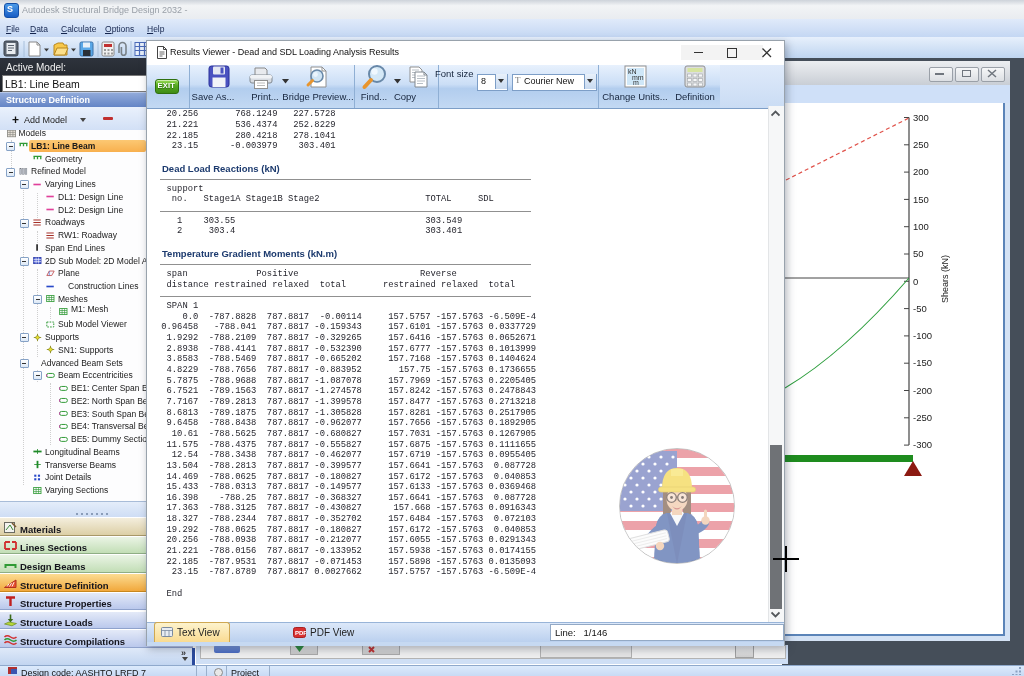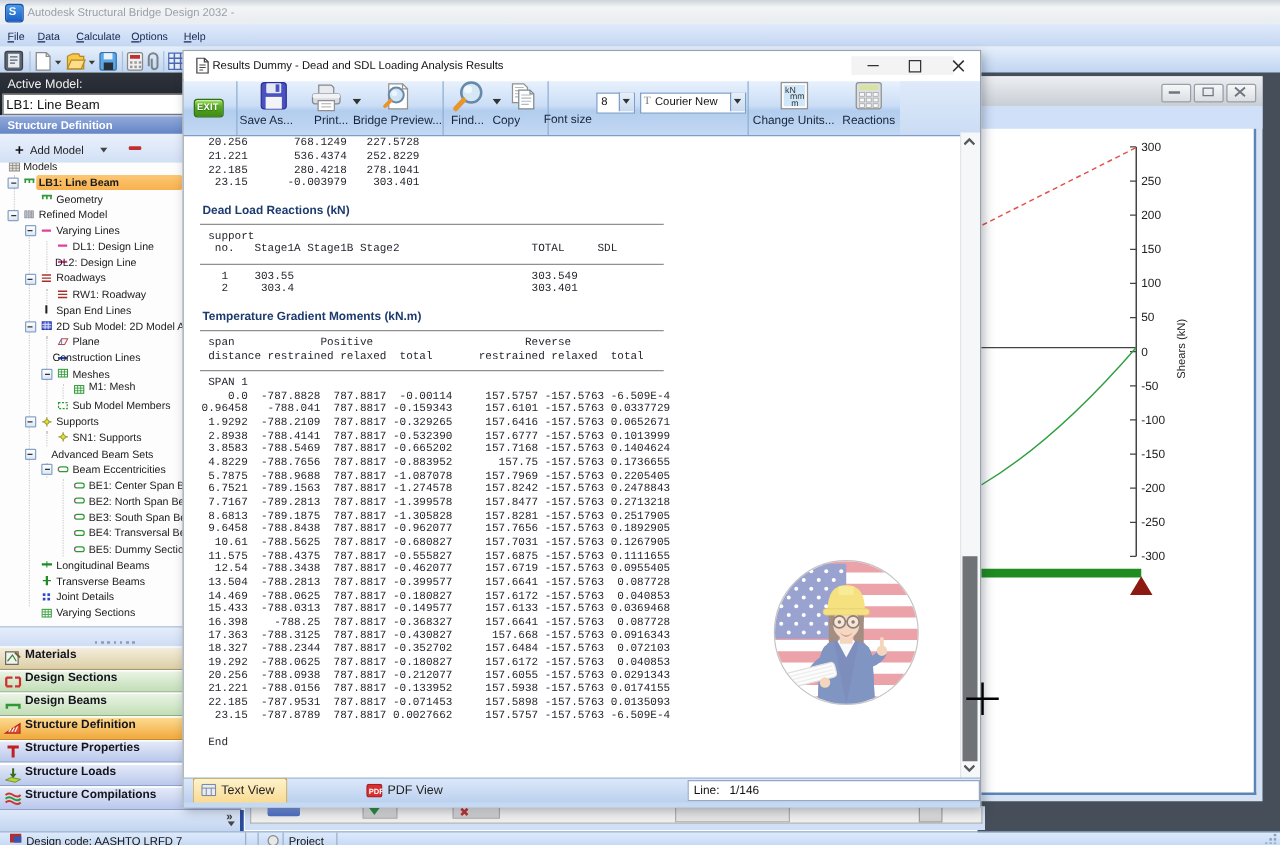--- a/index.html
+++ b/index.html
@@ -1,19 +1,19 @@
 <!DOCTYPE html>
 <html><head><meta charset="utf-8"><style>
 html,body{margin:0;padding:0}
 body{width:1024px;height:676px;position:relative;overflow:hidden;font-family:"Liberation Sans",sans-serif;background:#fff}
 .abs{position:absolute}
 .trow{position:absolute;font-size:8.5px;color:#1a1a1a;white-space:nowrap;line-height:11px}
 .exp{position:absolute;width:7px;height:7px;background:linear-gradient(#fff,#dce8f6);border:1px solid #86a2c6;border-radius:1px}
 .exp:after{content:"";position:absolute;left:1.5px;top:3px;width:4px;height:1px;background:#333}
-.pbtn{left:0;width:193px;height:16.7px;display:flex;align-items:flex-start}
+.pbtn{left:0;width:193px;height:16.7px;display:flex;align-items:flex-end}
 .pbtn span{font-size:9.5px;font-weight:bold;color:#14141c;margin-left:2.5px}
 .mono{font-family:"Liberation Mono",monospace;font-size:8.8px;line-height:10.65px;color:#26262e;white-space:pre}
 .tlabel{position:absolute;font-size:9.5px;color:#15243c;white-space:nowrap;transform:translateX(-50%)}
 .rule{position:absolute;height:1px;background:#909090}
 .mhead{position:absolute;font-size:9.5px;font-weight:bold;color:#1c3a6e;white-space:nowrap}
 </style></head><body>
 
 <div class="abs" style="left:0;top:0;width:1024px;height:19px;background:linear-gradient(#cdd3da,#f2f4f6 30%,#e9ecf0)"></div>
 <div class="abs" style="left:4px;top:3px;width:13px;height:13px;border-radius:3px;background:linear-gradient(#4a9ae8,#1a5ec4);border:0.5px solid #1450a8"></div>
 <div class="abs" style="left:7px;top:4px;font-size:9px;font-weight:bold;color:#fff">S</div>
@@ -158,21 +158,21 @@
       <path d="M0.5 5.5 H9.5" stroke="#e0409a" stroke-width="2"></path>
     </svg>
 <div class="trow" style="left:45.0px;top:49.1px">Varying Lines</div>
 <svg class="abs" style="left:46.0px;top:62.2px" width="9" height="9" viewBox="0 0 11 11">
       <path d="M0.5 5.5 H9.5" stroke="#e0409a" stroke-width="2"></path>
     </svg>
 <div class="trow" style="left:58.0px;top:61.9px">DL1: Design Line</div>
 <svg class="abs" style="left:46.0px;top:75.0px" width="9" height="9" viewBox="0 0 11 11">
       <path d="M0.5 5.5 H9.5" stroke="#e0409a" stroke-width="2"></path>
     </svg>
-<div class="trow" style="left:44px;top:74.6px">DL2: Design Line</div>
+<div class="trow" style="left:58.0px;top:74.6px">DL2: Design Line</div>
 <div class="exp" style="left:19.5px;top:88.5px"></div>
 <svg class="abs" style="left:33.0px;top:87.8px" width="9" height="9" viewBox="0 0 11 11">
       <path d="M0.5 2.5 H9.5 M0.5 5.5 H9.5 M0.5 8.5 H9.5" stroke="#a63028" stroke-width="1.4"></path>
     </svg>
 <div class="trow" style="left:45.0px;top:87.4px">Roadways</div>
 <svg class="abs" style="left:46.0px;top:100.5px" width="9" height="9" viewBox="0 0 11 11">
       <path d="M0.5 2.5 H9.5 M0.5 5.5 H9.5 M0.5 8.5 H9.5" stroke="#a63028" stroke-width="1.4"></path>
     </svg>
 <div class="trow" style="left:58.0px;top:100.1px">RW1: Roadway</div>
 <svg class="abs" style="left:33.0px;top:113.2px" width="9" height="9" viewBox="0 0 11 11">
@@ -186,36 +186,36 @@
     </svg>
 <div class="trow" style="left:45.0px;top:125.6px">2D Sub Model: 2D Model A</div>
 <svg class="abs" style="left:46.0px;top:138.8px" width="9" height="9" viewBox="0 0 11 11">
       <path d="M1 8 L4 2.5 L10 2.5 L7 8 Z" fill="#f4f8ff" stroke="#c04848" stroke-width="1"></path>
       <path d="M4 2.5 L4 8" stroke="#4868c8" stroke-width="0.8"></path>
     </svg>
 <div class="trow" style="left:58.0px;top:138.3px">Plane</div>
 <svg class="abs" style="left:46.0px;top:151.5px" width="9" height="9" viewBox="0 0 11 11">
       <path d="M0.5 5.5 H9.5" stroke="#2848c8" stroke-width="2"></path>
     </svg>
-<div class="trow" style="left:42px;top:151.1px">Construction Lines</div>
+<div class="trow" style="left:68px;top:151.1px">Construction Lines</div>
 <div class="exp" style="left:33.0px;top:164.9px"></div>
 <svg class="abs" style="left:46.0px;top:164.2px" width="9" height="9" viewBox="0 0 11 11">
       <rect x="0.8" y="1.8" width="9" height="7.5" fill="none" stroke="#2f9a35"></rect>
       <path d="M0.8 4.3 H9.8 M0.8 6.8 H9.8 M3.8 1.8 V9.3 M6.8 1.8 V9.3" stroke="#2f9a35" stroke-width="0.8"></path>
     </svg>
 <div class="trow" style="left:58.0px;top:163.8px">Meshes</div>
 <svg class="abs" style="left:59.0px;top:177.0px" width="9" height="9" viewBox="0 0 11 11">
       <rect x="0.8" y="1.8" width="9" height="7.5" fill="none" stroke="#2f9a35"></rect>
       <path d="M0.8 4.3 H9.8 M0.8 6.8 H9.8 M3.8 1.8 V9.3 M6.8 1.8 V9.3" stroke="#2f9a35" stroke-width="0.8"></path>
     </svg>
 <div class="trow" style="left:71.0px;top:174px">M1: Mesh</div>
 <svg class="abs" style="left:46.0px;top:189.8px" width="9" height="9" viewBox="0 0 11 11">
       <rect x="1" y="2.5" width="8.5" height="6" fill="none" stroke="#2f9a35" stroke-width="1.2" stroke-dasharray="2,1.4"></rect>
     </svg>
-<div class="trow" style="left:58.0px;top:189.3px">Sub Model Members</div>
+<div class="trow" style="left:58.0px;top:189.3px">Sub Model Viewer</div>
 <div class="exp" style="left:19.5px;top:203.2px"></div>
 <svg class="abs" style="left:33.0px;top:202.5px" width="9" height="9" viewBox="0 0 11 11">
       <path d="M5.5 1 L5.5 10 M1 5.5 L10 5.5" stroke="#8a8a20" stroke-width="1.1"></path>
       <circle cx="5.5" cy="5.5" r="2.2" fill="#e8e030" stroke="#8a8a20" stroke-width="0.8"></circle>
     </svg>
 <div class="trow" style="left:45.0px;top:202.1px">Supports</div>
 <svg class="abs" style="left:46.0px;top:215.2px" width="9" height="9" viewBox="0 0 11 11">
       <path d="M5.5 1 L5.5 10 M1 5.5 L10 5.5" stroke="#8a8a20" stroke-width="1.1"></path>
       <circle cx="5.5" cy="5.5" r="2.2" fill="#e8e030" stroke="#8a8a20" stroke-width="0.8"></circle>
     </svg>
@@ -283,21 +283,21 @@
       <rect x="1.5" y="2.5" width="10" height="10" fill="#f2f2ee" stroke="#6a6a62"></rect>
       <path d="M3 10 L7 5 L10 10" stroke="#3a8a3a" fill="none"></path>
       <path d="M9 3 L13 7" stroke="#7a5a30" stroke-width="1.6"></path>
     </svg>
     <span>Materials</span>
   </div>
 <div class="abs pbtn" style="top:535.7px;background:linear-gradient(#eaf4e5,#c2deb6);border-top:1px solid #fff;border-bottom:1px solid #8fae85">
     <svg width="15" height="15" viewBox="0 0 15 15" style="margin:1px 0 0 2.5px">
       <path d="M2 4 H7 M2 11 H7 M2 4 V11 M9 4 H13 M9 11 H13 M13 4 V11" stroke="#d03030" stroke-width="1.8" fill="none"></path>
     </svg>
-    <span>Design Sections</span>
+    <span>Lines Sections</span>
   </div>
 <div class="abs pbtn" style="top:554.4px;background:linear-gradient(#eaf4e5,#c2deb6);border-top:1px solid #fff;border-bottom:1px solid #8fae85">
     <svg width="15" height="15" viewBox="0 0 15 15" style="margin:1px 0 0 2.5px">
       <path d="M1.5 8 H13.5 M2.5 8.2 V11 M12.5 8.2 V11" stroke="#2f9a35" stroke-width="2" fill="none"></path>
     </svg>
     <span>Design Beams</span>
   </div>
 <div class="abs pbtn" style="top:573.1px;background:linear-gradient(#fcdc92,#f1a83c);border-top:1px solid #fff;border-bottom:1px solid #c8871e">
     <svg width="15" height="15" viewBox="0 0 15 15" style="margin:1px 0 0 2.5px">
       <path d="M1.5 11.5 L13 4 L13 11.5 Z" fill="#e85030" stroke="#b03020"></path>
@@ -368,21 +368,21 @@
   </svg>
 
 <div class="abs" style="left:146px;top:39.5px;width:637px;height:604px;background:#fff;border:1px solid #98a2ac;box-shadow:2px 3px 8px rgba(40,50,70,0.35)">
  <div class="abs" style="left:0;top:0;width:637px;height:22px;background:#fff"></div>
  <div class="abs" style="left:534px;top:4px;width:82px;height:15px;background:#f3f3f3"></div>
  <svg class="abs" style="left:9px;top:5.5px" width="12" height="13" viewBox="0 0 12 13">
       <path d="M1.5 0.5 h6 l3 3 v9 h-9 z" fill="#fff" stroke="#444"></path>
       <path d="M7.5 0.5 v3 h3" fill="none" stroke="#444"></path>
       <path d="M3.5 6 h5 M3.5 8 h5 M3.5 10 h3" stroke="#444" stroke-width="0.8"></path>
     </svg>
- <div class="abs" style="left:23px;top:6px;font-size:9px;color:#111">Results Dummy - Dead and SDL Loading Analysis Results</div>
+ <div class="abs" style="left:23px;top:6px;font-size:9px;color:#111">Results Viewer - Dead and SDL Loading Analysis Results</div>
  <div class="abs" style="left:547px;top:11px;width:9px;height:1.6px;background:#333"></div>
  <div class="abs" style="left:580px;top:7px;width:8px;height:8px;border:1.3px solid #333"></div>
  <svg class="abs" style="left:615px;top:7px" width="10" height="10">
       <path d="M0.5 0.5 L9 9 M9 0.5 L0.5 9" stroke="#333" stroke-width="1.3"></path>
     </svg>
 
  <div class="abs" style="left:0;top:24px;width:637px;height:43px;background:linear-gradient(#e8f1fd 0%,#cbdef6 45%,#b2cdee 55%,#c3d9f3 100%);border-bottom:1px solid #7d9ec7"></div>
  <div class="abs" style="left:573px;top:24px;width:64px;height:43px;background:linear-gradient(#dfeafa,#cadcf4)"></div>
  <div class="abs" style="left:41.5px;top:24px;width:1px;height:43px;background:#8fafd4"></div>
  <div class="abs" style="left:206.5px;top:24px;width:1px;height:43px;background:#8fafd4"></div>
@@ -433,21 +433,21 @@
 
  <svg class="abs" style="left:259px;top:24px" width="24" height="24" viewBox="0 0 24 24">
   <path d="M4 2 h9 l3 3 v12 h-12 z" fill="#fff" stroke="#909090"></path>
   <path d="M6 5 h7 M6 7.5 h7 M6 10 h7 M6 12.5 h5" stroke="#b0b8c0" stroke-width="0.9"></path>
   <path d="M9 7 h9 l3 3 v12 h-12 z" fill="#fff" stroke="#808890"></path>
   <path d="M18 7 v3 h3" fill="none" stroke="#808890"></path>
   <path d="M11 11 h8 M11 13.5 h8 M11 16 h8 M11 18.5 h6" stroke="#b0b8c0" stroke-width="0.9"></path>
  </svg>
  <div class="tlabel" style="left:258px;top:50.5px">Copy</div>
 
- <div class="abs" style="left:288px;top:49px;font-size:9.5px;color:#15243c">Font size</div>
+ <div class="abs" style="left:288px;top:27px;font-size:9.5px;color:#15243c">Font size</div>
  <div class="abs" style="left:330px;top:33px;width:29px;height:15px;background:#fff;border:1px solid #7d9ec7"></div>
  <div class="abs" style="left:334px;top:35.5px;font-size:9px;color:#111">8</div>
  <div class="abs" style="left:348px;top:33px;width:11px;height:15px;background:linear-gradient(#e8f0fa,#c8daf0);border-left:1px solid #7d9ec7"></div>
  <svg class="abs" style="left:350.5px;top:38.5px" width="7" height="5">
       <polygon points="0,0 6,0 3,4" fill="#333"></polygon>
     </svg>
  <div class="abs" style="left:365px;top:33px;width:83px;height:15px;background:#fff;border:1px solid #7d9ec7"></div>
  <div class="abs" style="left:368px;top:34.5px;font-size:9px;color:#777;font-family:'Liberation Serif',serif">T</div>
  <div class="abs" style="left:377px;top:35.5px;font-size:9px;color:#111">Courier New</div>
  <div class="abs" style="left:437px;top:33px;width:11px;height:15px;background:linear-gradient(#e8f0fa,#c8daf0);border-left:1px solid #7d9ec7"></div>
@@ -472,21 +472,21 @@
         <rect x="9" y="9" width="4" height="3"></rect>
         <rect x="14.5" y="9" width="4" height="3"></rect>
    <rect x="3.5" y="13.5" width="4" height="3"></rect>
         <rect x="9" y="13.5" width="4" height="3"></rect>
         <rect x="14.5" y="13.5" width="4" height="3"></rect>
    <rect x="3.5" y="18" width="4" height="3"></rect>
         <rect x="9" y="18" width="4" height="3"></rect>
         <rect x="14.5" y="18" width="4" height="3"></rect>
   </g>
  </svg>
- <div class="tlabel" style="left:548px;top:50.5px">Reactions</div>
+ <div class="tlabel" style="left:548px;top:50.5px">Definition</div>
 
  <div class="abs mono" style="left:9px;top:68.7px">  20.256       768.1249   227.5728
   21.221       536.4374   252.8229
   22.185       280.4218   278.1041
    23.15      -0.003979    303.401
 
 
 
   support
    no.   Stage1A Stage1B Stage2                    TOTAL     SDL

